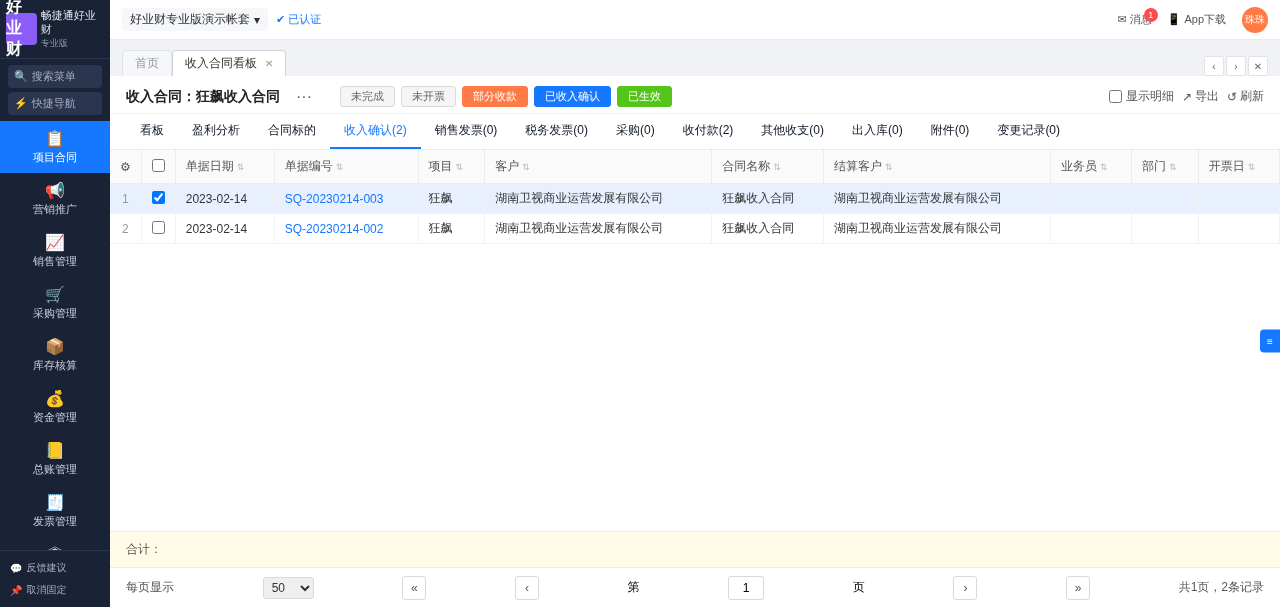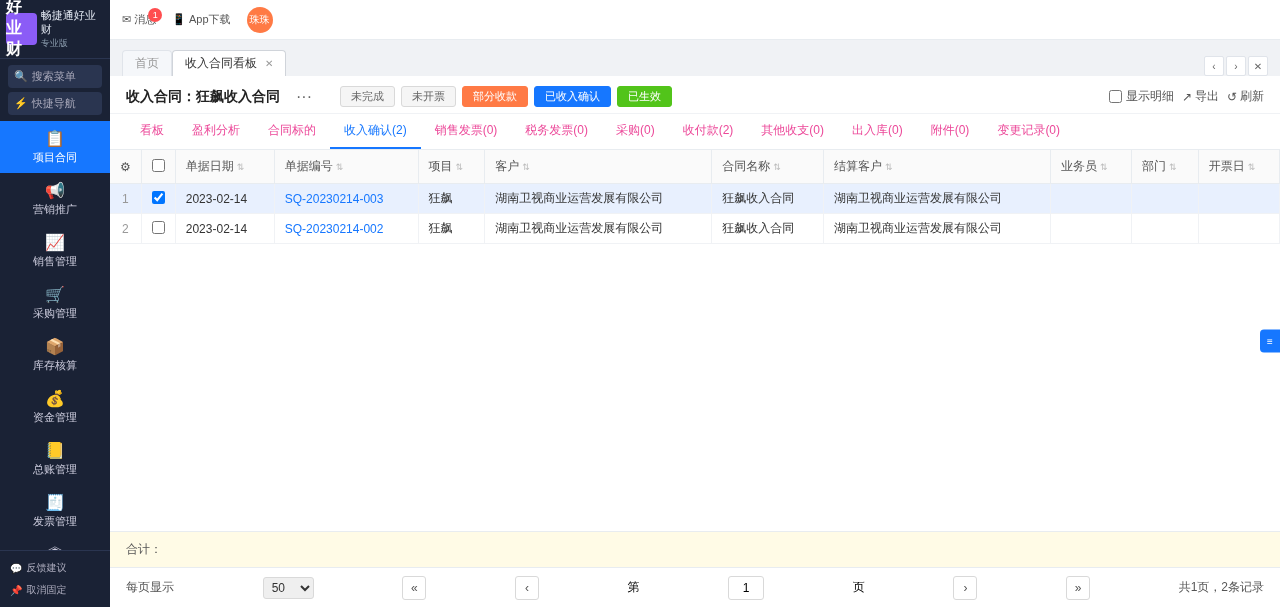--- a/index.html
+++ b/index.html
@@ -56,21 +56,21 @@
     .status-btn.active { background: #ff7a45; color: #fff; border-color: #ff7a45; }
     .status-btn.blue-active { background: #1677ff; color: #fff; border-color: #1677ff; }
     .status-btn.green-active { background: #52c41a; color: #fff; border-color: #52c41a; }
     .more-btn { color: #666; font-size: 16px; cursor: pointer; padding: 0 4px; }
     .export-btn { display: flex; align-items: center; gap: 3px; font-size: 12px; color: #555; cursor: pointer; }
     .refresh-btn { display: flex; align-items: center; gap: 3px; font-size: 12px; color: #555; cursor: pointer; }
     .show-detail-label { display: flex; align-items: center; gap: 4px; font-size: 12px; color: #555; }
 
     
     .sub-tabs { display: flex; padding: 0 16px; border-bottom: 1px solid #e8ecf0; flex-shrink: 0; }
-    .sub-tab { padding: 8px 14px; font-size: 12px; color: #ec4899; cursor: pointer; border-bottom: 2px solid transparent; }
+    .sub-tab { padding: 8px 14px; font-size: 12px; color: #0f172a; cursor: pointer; border-bottom: 2px solid transparent; }
     .sub-tab.active { color: #1677ff; border-bottom: 2px solid #1677ff; font-weight: 500; }
 
     
     .table-area { flex: 1; overflow: auto; position: relative; }
     table { width: 100%; border-collapse: collapse; font-size: 12px; }
     thead tr { background: #fafafa; }
     th { padding: 8px 10px; border-bottom: 1px solid #e8ecf0; border-right: 1px solid #e8ecf0; color: #555; font-weight: normal; white-space: nowrap; text-align: left; position: sticky; top: 0; background: #fafafa; z-index: 2; }
     td { padding: 6px 10px; border-bottom: 1px solid #f0f2f5; border-right: 1px solid #f0f2f5; color: #333; white-space: nowrap; }
     tbody tr.selected { background: #e8f0fe; }
     .row-num { color: #999; text-align: center; width: 30px; }
@@ -164,20 +164,30 @@
     <div class="sidebar-bottom-item">
       <span>📌</span>
       <span>取消固定</span>
     </div>
   </div>
 </div>
 
 <div class="main">
 
   <div class="topbar">
+    <div class="topbar-left">
+      <div class="company-selector">
+        <span>好业财专业版演示帐套</span>
+        <span>▾</span>
+      </div>
+      <div class="verified-badge">
+        <span>✔</span>
+        <span>已认证</span>
+      </div>
+    </div>
     <div class="topbar-right">
       <div class="topbar-action">
         <span>✉</span>
         <span>消息</span>
         <span class="badge">1</span>
       </div>
       <div class="topbar-action">
         <span>📱</span>
         <span>App下载</span>
       </div>

